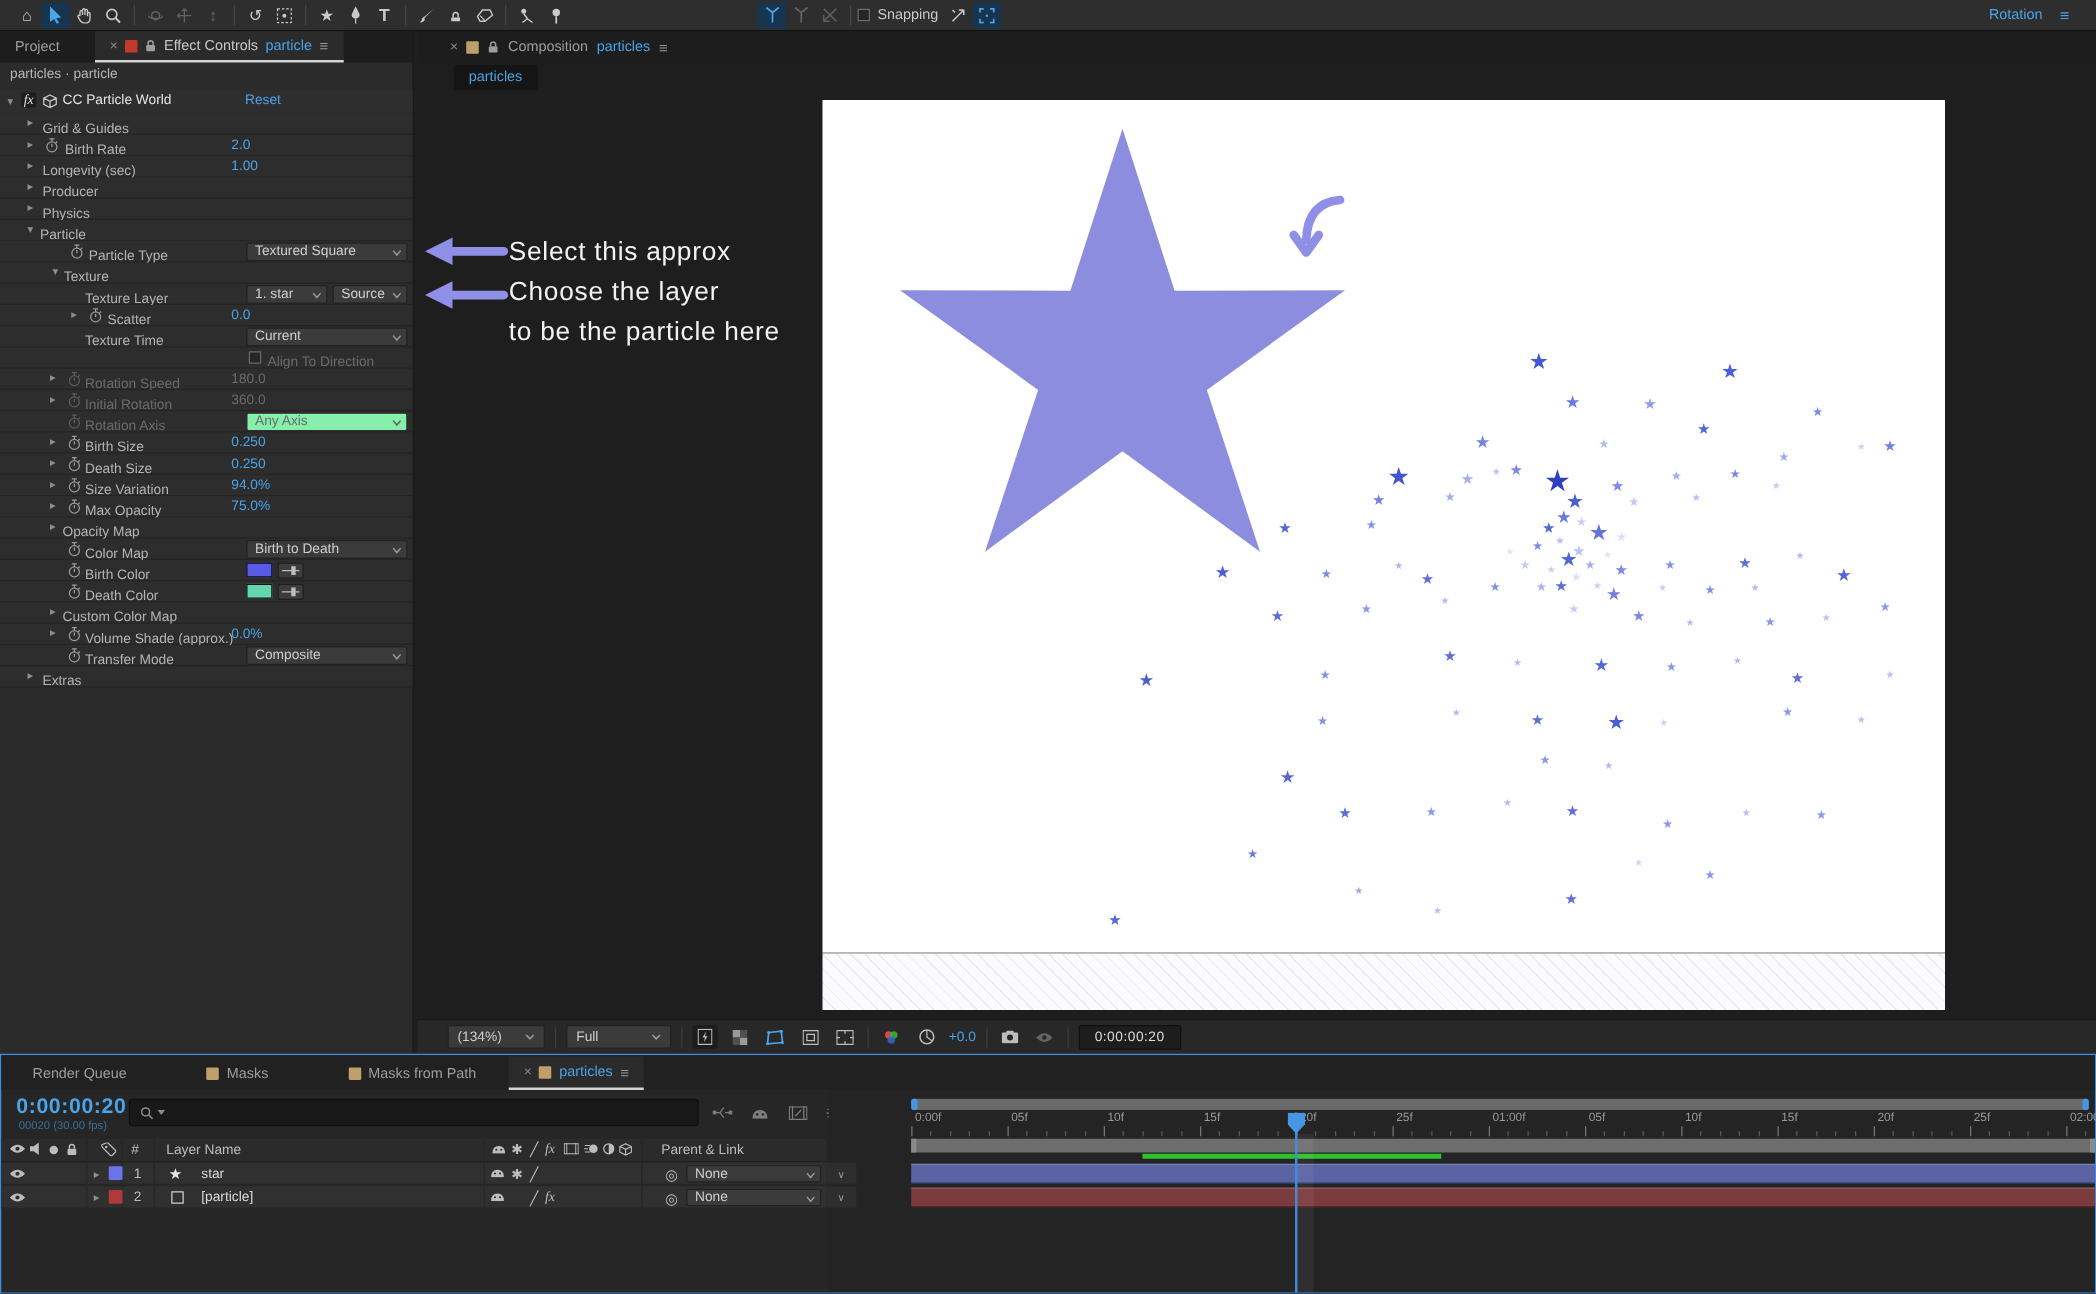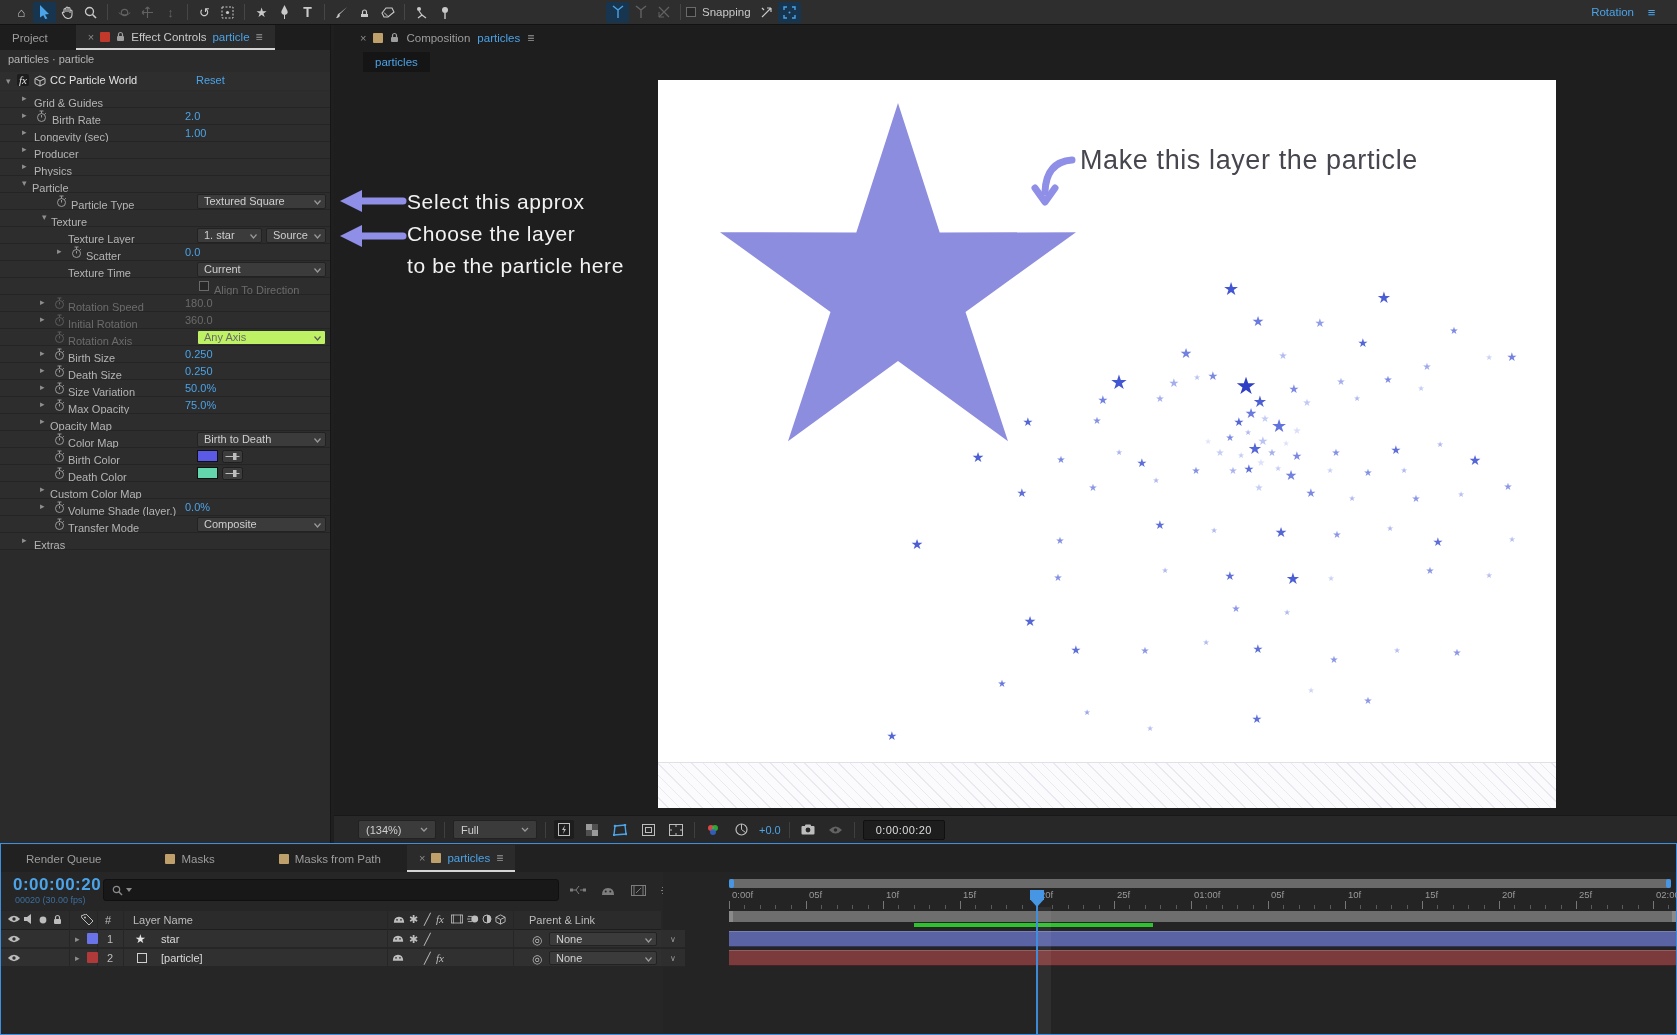--- a/index.html
+++ b/index.html
@@ -31,21 +31,21 @@
   .breadcrumb{position:absolute;left:8px;top:28px;color:#b5b5b5;font-size:11px}
   .fxhead{position:absolute;left:0;top:47px;width:100%;height:18px;background:#2e2e2e}
   .fxhead .name{position:absolute;left:50px;top:2px;color:#e3e3e3;font-weight:normal;font-size:11px}
   .fxhead .reset{position:absolute;left:196px;top:2px;color:#4ba3e8}
   #fxrows{position:absolute;left:0;top:66px;width:100%}
   .fxrow{position:relative;height:17px;background:#2d2d2d;box-shadow:inset 0 -1px 0 #242424}
   .fxrow .exp{position:absolute;top:2px;color:#8f8f8f;font-size:9px}
   .fxrow .lbl{position:absolute;top:6px;color:#b4b4b4;white-space:nowrap}
   .fxrow .val{position:absolute;left:185px;top:2px;color:#4ba3e8}
   .fxrow.dis .lbl,.fxrow.dis .val{color:#6b6b6b}
-  .fxrow.dis .dd{color:#6b6b6b;border-color:#2e2e2e;background:#bef264}
+  .fxrow.dis .dd{color:#6b6b6b;border-color:#2e2e2e;background:#86efac}
   .fxrow.dis svg *{stroke:#5c5c5c!important;fill:none}
   .dd{position:absolute;top:1px;height:15px;background:#3b3b3b;border:1px solid #222;border-radius:2px;color:#cfcfcf;line-height:13px;padding-left:6px;white-space:nowrap;overflow:hidden}
   .ddchev{position:absolute;right:4px;top:5px;width:7px;height:5px}
   .cswatch{position:absolute;top:2px;left:197px;width:21px;height:12px;border:1px solid #111}
   .levels{position:absolute;top:2px;left:222px}
   .checkbox{position:absolute;left:199px;top:3px;width:10px;height:10px;border:1px solid #6a6a6a;background:#262626}
 
   
   .viewer{position:absolute;left:334px;top:25px;width:1343px;height:818px;background:#1e1e1e}
   .comp-tab{position:absolute;left:29px;top:27px;height:20px;background:#151515;color:#4ba3e8;display:flex;align-items:center;padding:0 12px;font-size:11.5px}
@@ -372,21 +372,21 @@
         </div>
         <div class="fxrow">
           <div class="exp" style="left: 40px;">▸</div>
           <div style="position: absolute; left: 54px; top: 2px;">
             <svg width="11" height="13" viewBox="0 0 11 13">
               <circle cx="5.5" cy="7.5" r="4" fill="none" stroke="#9a9a9a"></circle>
               <path d="M3.5 1h4M5.5 1v2.4M8.6 4.4l1.2-1.2M5.5 7.5V5" fill="none" stroke="#9a9a9a"></path>
             </svg>
           </div>
           <div class="lbl" style="left: 68px;">Size Variation</div>
-          <div class="val">50.0%</div>
+          <div class="val">94.0%</div>
         </div>
         <div class="fxrow">
           <div class="exp" style="left: 40px;">▸</div>
           <div style="position: absolute; left: 54px; top: 2px;">
             <svg width="11" height="13" viewBox="0 0 11 13">
               <circle cx="5.5" cy="7.5" r="4" fill="none" stroke="#9a9a9a"></circle>
               <path d="M3.5 1h4M5.5 1v2.4M8.6 4.4l1.2-1.2M5.5 7.5V5" fill="none" stroke="#9a9a9a"></path>
             </svg>
           </div>
           <div class="lbl" style="left: 68px;">Max Opacity</div>
@@ -447,21 +447,21 @@
           <div class="lbl" style="left: 50px;">Custom Color Map</div>
         </div>
         <div class="fxrow">
           <div class="exp" style="left: 40px;">▸</div>
           <div style="position: absolute; left: 54px; top: 2px;">
             <svg width="11" height="13" viewBox="0 0 11 13">
               <circle cx="5.5" cy="7.5" r="4" fill="none" stroke="#9a9a9a"></circle>
               <path d="M3.5 1h4M5.5 1v2.4M8.6 4.4l1.2-1.2M5.5 7.5V5" fill="none" stroke="#9a9a9a"></path>
             </svg>
           </div>
-          <div class="lbl" style="left: 68px;">Volume Shade (layer.)</div>
+          <div class="lbl" style="left: 68px;">Volume Shade (approx.)</div>
           <div class="val">0.0%</div>
         </div>
         <div class="fxrow">
           <div style="position: absolute; left: 54px; top: 2px;">
             <svg width="11" height="13" viewBox="0 0 11 13">
               <circle cx="5.5" cy="7.5" r="4" fill="none" stroke="#9a9a9a"></circle>
               <path d="M3.5 1h4M5.5 1v2.4M8.6 4.4l1.2-1.2M5.5 7.5V5" fill="none" stroke="#9a9a9a"></path>
             </svg>
           </div>
           <div class="lbl" style="left: 68px;">Transfer Mode</div>
@@ -596,21 +596,20 @@
         <div class="pstar" style="left: 1123px; top: 628px; font-size: 10px; color: rgb(91, 108, 220); opacity: 0.7;">★</div>
         <div class="pstar" style="left: 668px; top: 659px; font-size: 10px; color: rgb(67, 86, 210); opacity: 0.8;">★</div>
         <div class="pstar" style="left: 753px; top: 688px; font-size: 8px; color: rgb(91, 108, 220); opacity: 0.6;">★</div>
         <div class="pstar" style="left: 923px; top: 694px; font-size: 12px; color: rgb(67, 86, 210); opacity: 0.85;">★</div>
         <div class="pstar" style="left: 816px; top: 704px; font-size: 8px; color: rgb(126, 140, 230); opacity: 0.55;">★</div>
         <div class="pstar" style="left: 558px; top: 711px; font-size: 12px; color: rgb(67, 86, 210); opacity: 0.9;">★</div>
         <div class="pstar" style="left: 977px; top: 666px; font-size: 8px; color: rgb(159, 171, 239); opacity: 0.5;">★</div>
         <div class="pstar" style="left: 1034px; top: 676px; font-size: 10px; color: rgb(91, 108, 220); opacity: 0.7;">★</div>
       </div>
 
-    <div class="annot-dark" style="left:746px;top:120px">Make this layer the particle</div>
     <svg class="abs" style="left:690px;top:120px" width="100" height="100" viewBox="1024 145 100 100">
       <path d="M1072 160 Q1046 162 1045 192" fill="none" stroke="#8f8fe8" stroke-width="7" stroke-linecap="round"></path>
       <path d="M1035 188 L1045 202 L1055 188" fill="none" stroke="#8f8fe8" stroke-width="7" stroke-linecap="round" stroke-linejoin="round"></path>
     </svg>
 
     <svg class="abs" style="left:0;top:160px" width="80" height="95" viewBox="334 185 80 95">
       <path d="M403 201 L362 201" stroke="#8f8fe8" stroke-width="7" stroke-linecap="round"></path>
       <polygon points="362,190 340,201 362,212" fill="#8f8fe8"></polygon>
       <path d="M403 236 L362 236" stroke="#8f8fe8" stroke-width="7" stroke-linecap="round"></path>
       <polygon points="362,225 340,236 362,247" fill="#8f8fe8"></polygon>

